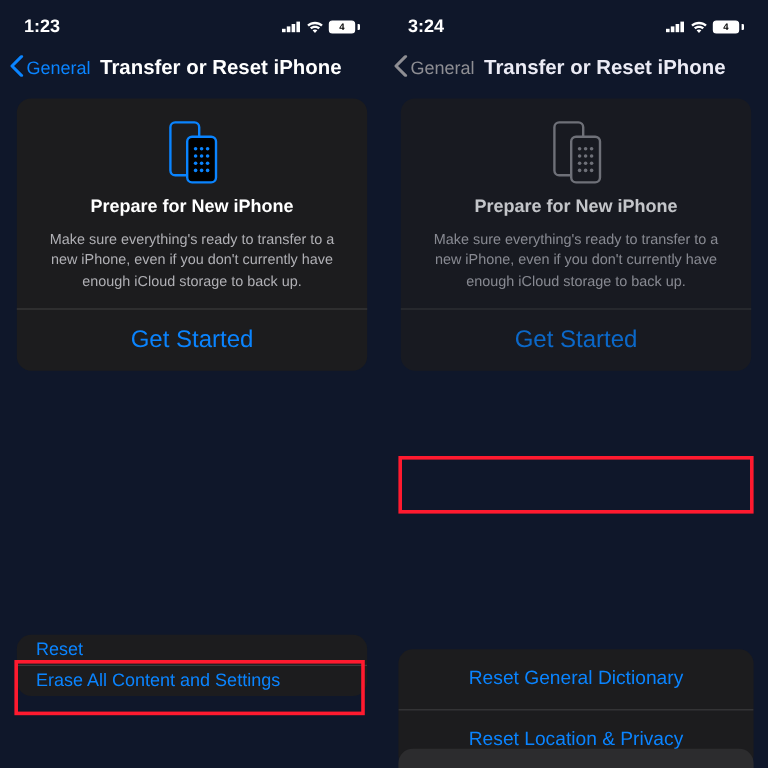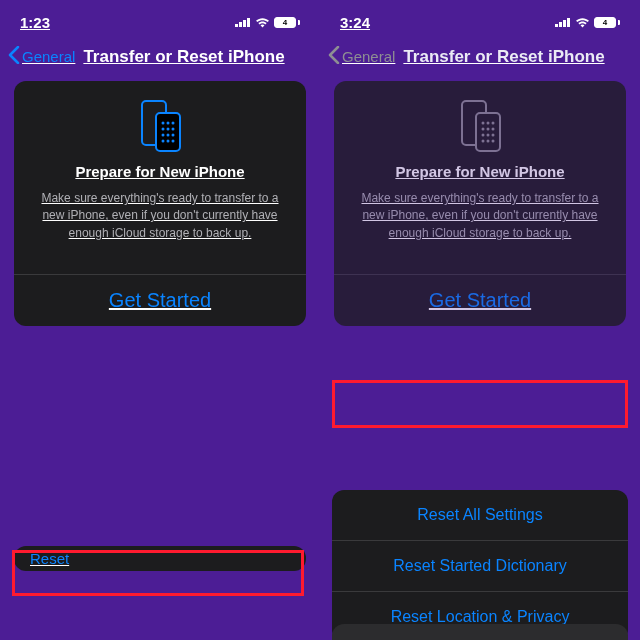--- a/index.html
+++ b/index.html
@@ -13,24 +13,23 @@
     position: relative;
   }
   .screens {
     display: flex;
     width: 640px;
     height: 640px;
   }
   .screen {
     width: 320px;
     height: 640px;
-    background: #4c1d95;
+    background: #0f172a;
     position: relative;
     overflow: hidden;
-    text-decoration: underline;
   }
   .status-bar {
     display: flex;
     justify-content: space-between;
     align-items: center;
     padding: 8px 20px 4px;
     height: 40px;
     font-size: 15px;
     font-weight: 600;
   }
@@ -62,21 +61,21 @@
   .card {
     margin: 0 14px 30px;
     background:#1c1c1e;
     border-radius:12px;
     padding:18px 14px 0;
     text-align:center;
   }
   .dim .card { opacity:0.75; }
   .devices-icon { margin: 0 auto 10px; width:48px; height:54px; }
   .card-title { font-weight:600; font-size:15px; margin-bottom:10px; }
-  .card-body { font-size:12px; color:#b0b0b5; line-height:1.45; margin-bottom:32px; padding:0 6px;}
+  .card-body { font-size:12px; color:#b0b0b5; line-height:1.45; margin-bottom:14px; padding:0 6px;}
   .card-divider { height:1px; background:#3a3a3c; margin:0 -14px; }
   .card-cta { color:#0a84ff; font-size:20px; padding:14px 0; }
   .list-group {
     margin: 0 14px;
     background:#1c1c1e;
     border-radius:12px;
     overflow:hidden;
   }
   .list-item {
     padding:4px 16px;
@@ -186,20 +185,21 @@
       <div class="card-title">Prepare for New iPhone</div>
       <div class="card-body">Make sure everything's ready to transfer to a new iPhone, even if you don't currently have enough iCloud storage to back up.</div>
       <div class="card-divider"></div>
       <div class="card-cta">Get Started</div>
     </div>
 
     <div class="spacer-tall"></div>
 
     <div class="list-group">
       <div class="list-item">Reset</div>
+      <div class="list-item">Erase All Content and Settings</div>
     </div>
   </div>
 
   <div class="screen dim">
     <div class="status-bar">
       <span>3:24</span>
       <div class="status-right">
         <span class="signal-icon">
           <svg width="16" height="10" viewBox="0 0 16 10">
               <rect x="0" y="7" width="3" height="3" fill="#fff"></rect>
@@ -251,22 +251,21 @@
           </g>
         </svg>
       </div>
       <div class="card-title">Prepare for New iPhone</div>
       <div class="card-body">Make sure everything's ready to transfer to a new iPhone, even if you don't currently have enough iCloud storage to back up.</div>
       <div class="card-divider"></div>
       <div class="card-cta">Get Started</div>
     </div>
 
     <div class="sheet">
-      <div class="sheet-item">Reset All Settings</div>
-      <div class="sheet-item">Reset Started Dictionary</div>
+      <div class="sheet-item">Reset General Dictionary</div>
       <div class="sheet-item">Reset Location &amp; Privacy</div>
     </div>
 
     <div class="cancel-sheet">Cancel</div>
   </div>
 
 </div>
 
 <div class="highlight-box hl-left"></div>
 <div class="highlight-box hl-right"></div>

